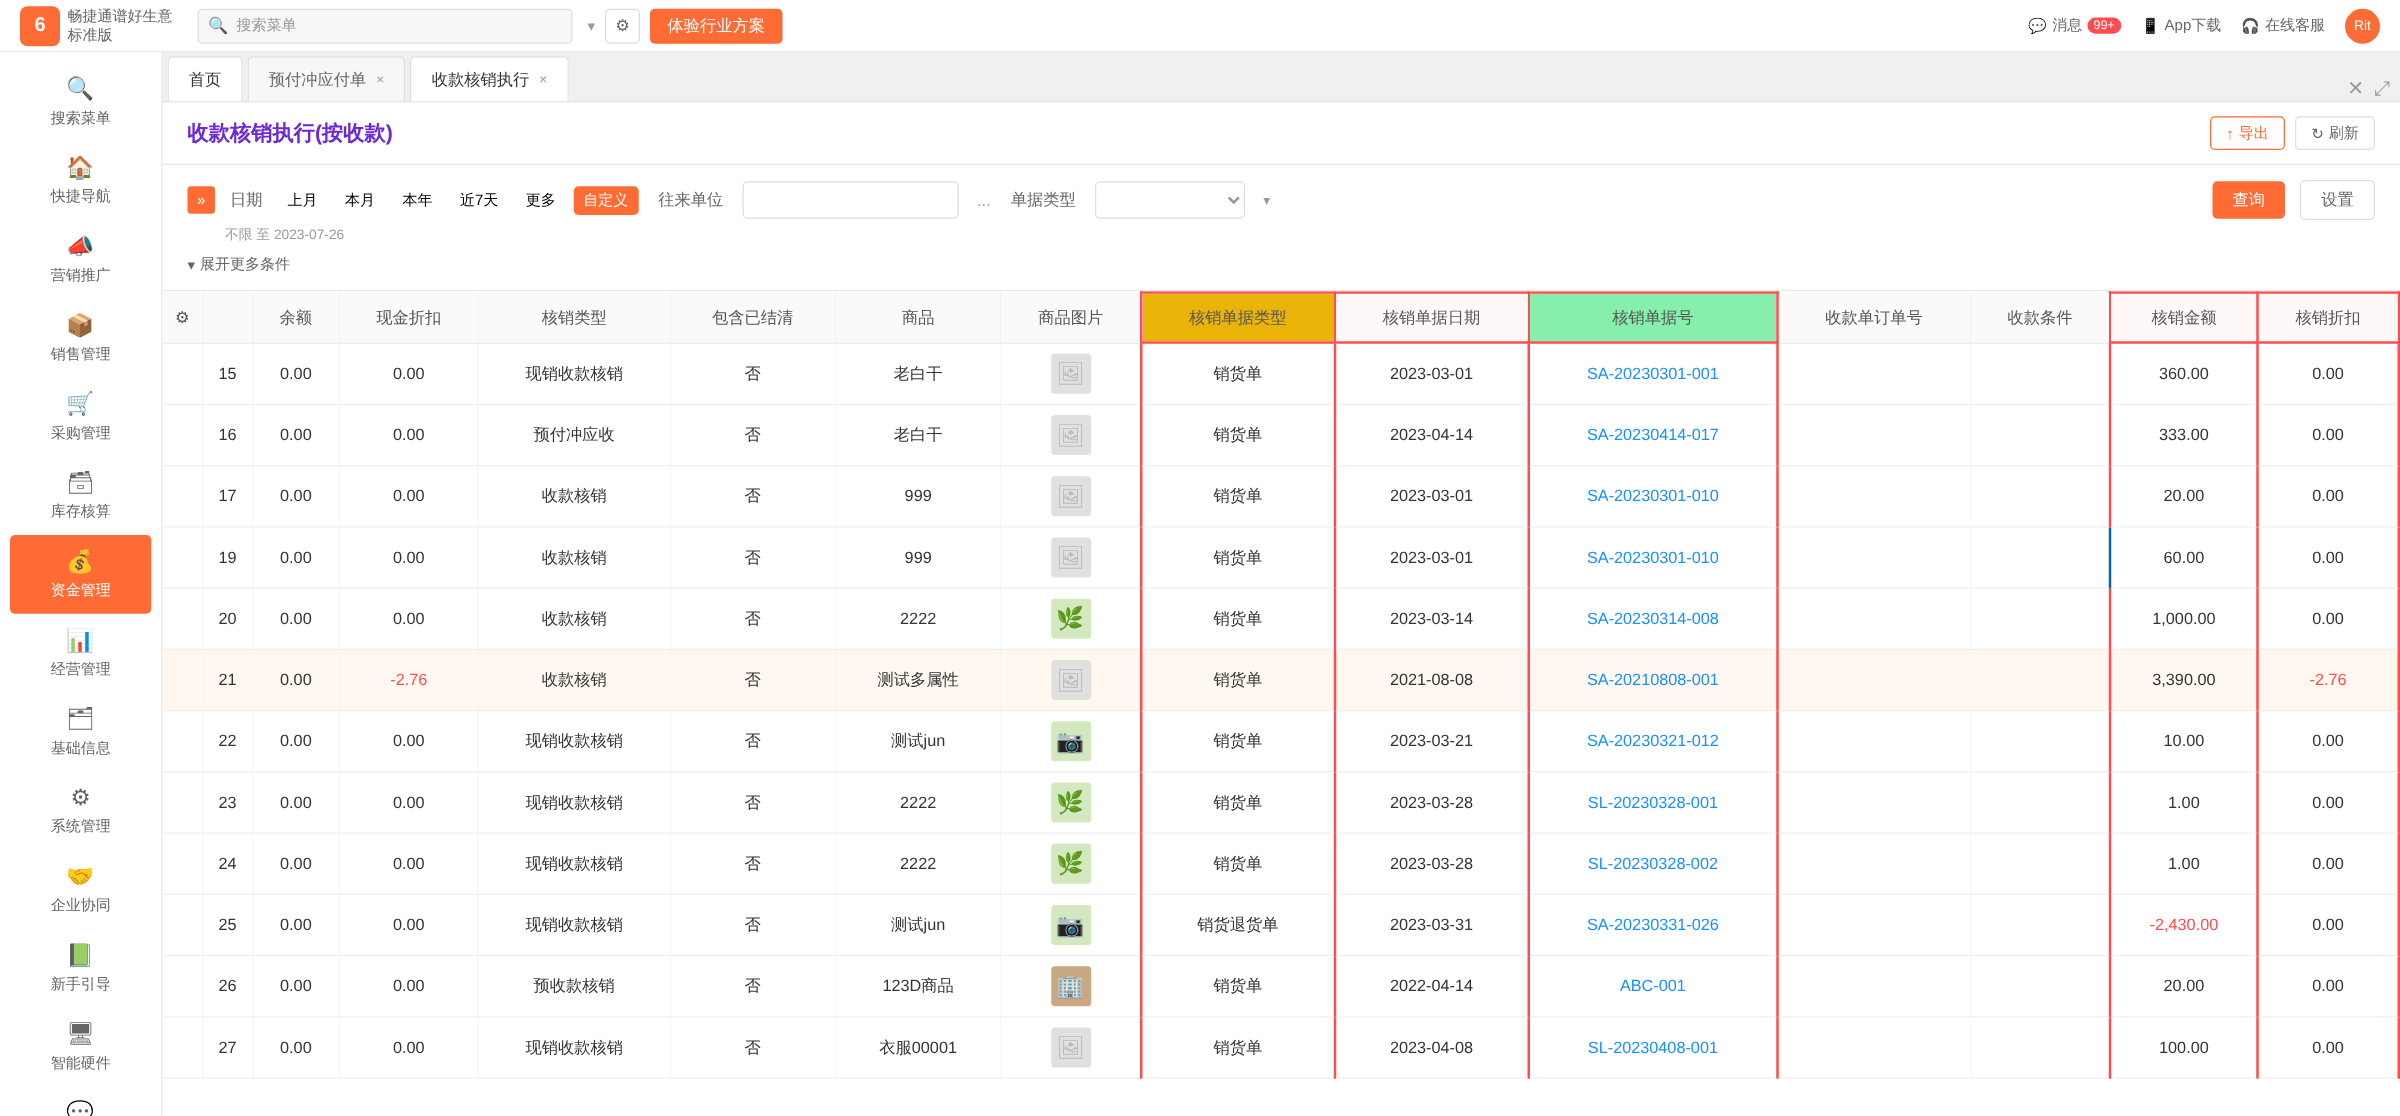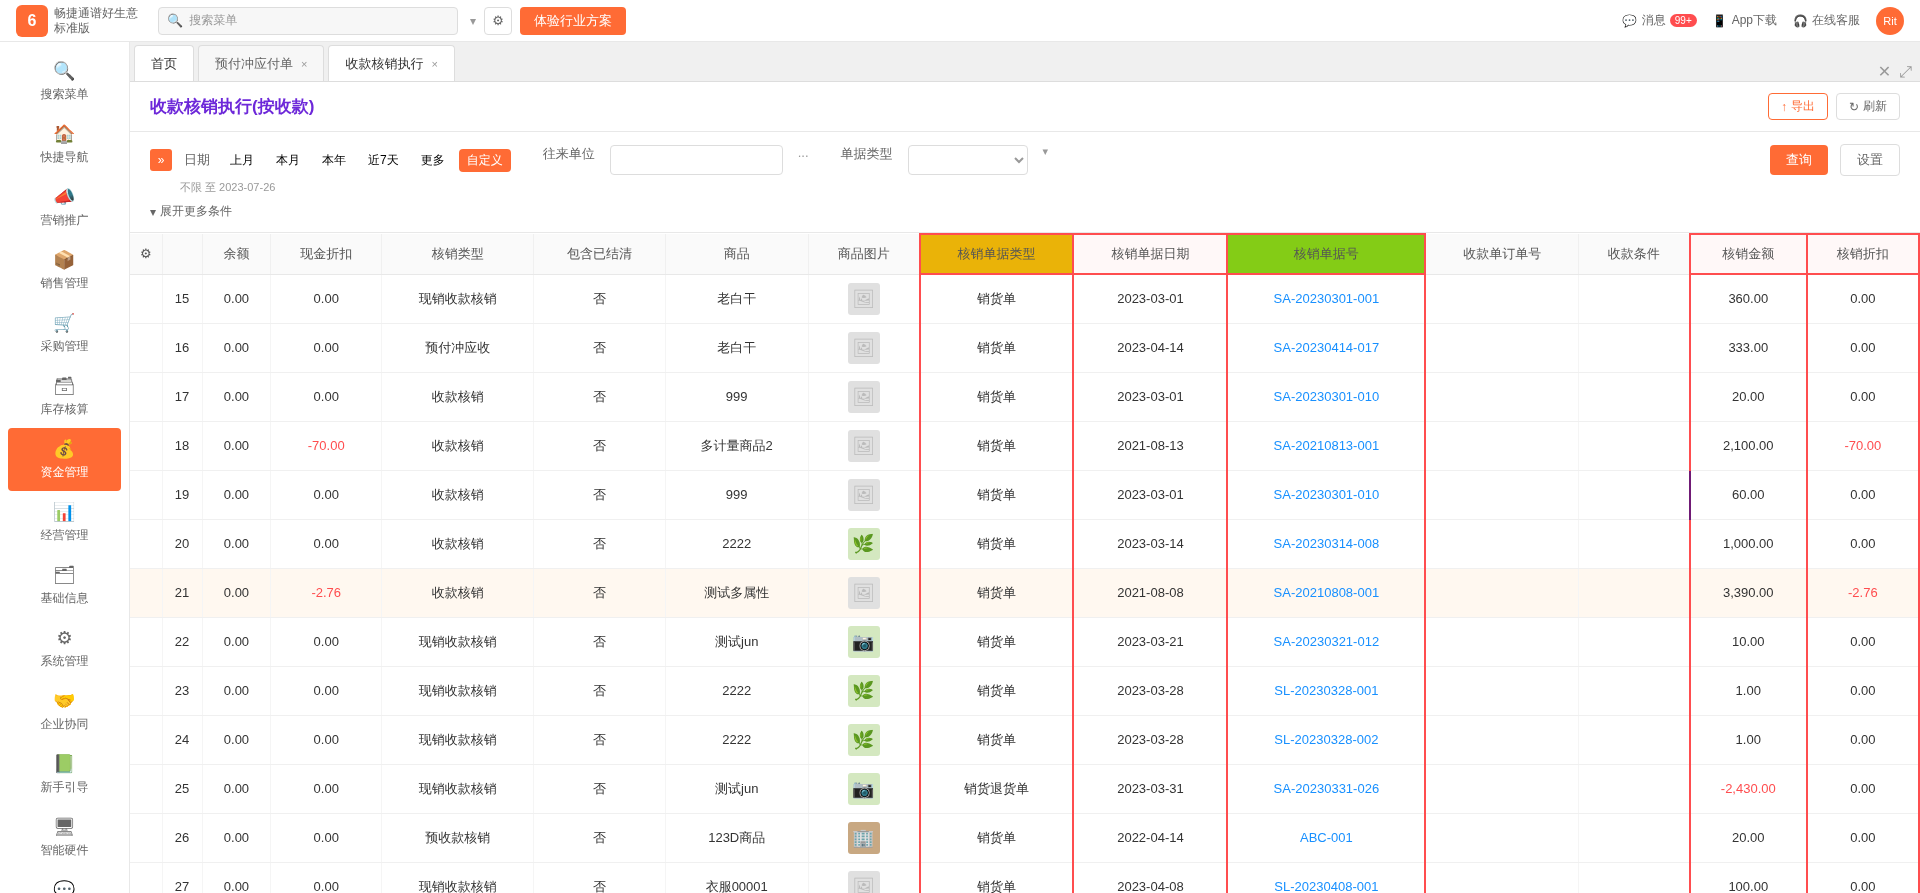--- a/index.html
+++ b/index.html
@@ -168,21 +168,21 @@
     .filter-label { color: #666; font-size: 13px; white-space: nowrap; }
     .filter-date-group { display: flex; align-items: center; gap: 6px; }
     .filter-date-btn {
       padding: 3px 8px; border: none; background: none;
       color: #000000; cursor: pointer; font-size: 12px;
     }
     .filter-date-btn.active {
       background: #ff6b35; color: white; border-radius: 4px;
     }
     .filter-input-group {
-      display: flex; align-items: flex-start; gap: 15px; margin-left: 20px;
+      display: flex; align-items: center; gap: 15px; margin-left: 4px;
     }
     .filter-input {
       height: 30px; border: 1px solid #ddd; border-radius: 4px;
       padding: 0 8px; font-size: 12px; min-width: 150px; color: #999;
     }
     .filter-dots { color: #999; }
     .filter-select {
       height: 30px; border: 1px solid #ddd; border-radius: 4px;
       padding: 0 8px; font-size: 12px; min-width: 120px; color: #999;
       background: white;
@@ -444,21 +444,21 @@
             <th style="width:32px;">⚙</th>
             <th style="width:40px;"></th>
             <th>余额</th>
             <th>现金折扣</th>
             <th>核销类型</th>
             <th>包含已结清</th>
             <th>商品</th>
             <th>商品图片</th>
             <th style="border:2px solid #ff4d4f;background:#eab308;">核销单据类型</th>
             <th style="border:2px solid #ff4d4f;background:#fff8f8;">核销单据日期</th>
-            <th style="border:2px solid #ff4d4f;background:#84cc16;">核销单据号</th>
+            <th style="border:2px solid #ff4d4f;background:#86efac;">核销单据号</th>
             <th>收款单订单号</th>
             <th>收款条件</th>
             <th style="border:2px solid #ff4d4f;background:#fff8f8;">核销金额</th>
             <th style="border:2px solid #ff4d4f;background:#fff8f8;margin-top:48px;">核销折扣</th>
           </tr>
         </thead>
         <tbody id="table-body">
         <tr>
     <td></td>
     <td>15</td>
@@ -505,50 +505,33 @@
     <td style="border-left:2px solid #ff4d4f;border-right:2px solid #ff4d4f;">销货单</td>
     <td style="border-left:2px solid #ff4d4f;border-right:2px solid #ff4d4f;">2023-03-01</td>
     <td style="border-left:2px solid #ff4d4f;border-right:2px solid #ff4d4f;"><a class="link-text">SA-20230301-010</a></td>
     <td></td>
     <td></td>
     <td style="border-left:2px solid #ff4d4f;border-right:2px solid #ff4d4f;">20.00</td>
     <td style="border-left:2px solid #ff4d4f;border-right:2px solid #ff4d4f;">0.00</td>
   </tr>
             <tr>
     <td></td>
-    <td>18</td>
-    <td>0.00</td>
-    <td class="negative">-70.00</td>
-    <td>收款核销</td>
-    <td>否</td>
-    <td>多计量商品2</td>
-    <td><div class="thumb gray">🖼</div></td>
-    <td style="border-left:2px solid #ff4d4f;border-right:2px solid #ff4d4f;">销货单</td>
-    <td style="border-left:2px solid #ff4d4f;border-right:2px solid #ff4d4f;">2021-08-13</td>
-    <td style="border-left:2px solid #ff4d4f;border-right:2px solid #ff4d4f;"><a class="link-text">SA-20210813-001</a></td>
-    <td></td>
-    <td></td>
-    <td style="border-left:2px solid #ff4d4f;border-right:2px solid #ff4d4f;">2,100.00</td>
-    <td style="border-left:2px solid #ff4d4f;border-right:2px solid #ff4d4f;" class="negative">-70.00</td>
-  </tr>
-            <tr>
-    <td></td>
     <td>19</td>
     <td>0.00</td>
     <td>0.00</td>
     <td>收款核销</td>
     <td>否</td>
     <td>999</td>
     <td><div class="thumb gray">🖼</div></td>
     <td style="border-left:2px solid #ff4d4f;border-right:2px solid #ff4d4f;">销货单</td>
     <td style="border-left:2px solid #ff4d4f;border-right:2px solid #ff4d4f;">2023-03-01</td>
     <td style="border-left:2px solid #ff4d4f;border-right:2px solid #ff4d4f;"><a class="link-text">SA-20230301-010</a></td>
     <td></td>
     <td></td>
-    <td style="border-left:2px solid #701a75;border-right:2px solid #ff4d4f;">60.00</td>
+    <td style="border-left:2px solid #0369a1;border-right:2px solid #ff4d4f;">60.00</td>
     <td style="border-left:2px solid #ff4d4f;border-right:2px solid #ff4d4f;">0.00</td>
   </tr>
             <tr>
     <td></td>
     <td>20</td>
     <td>0.00</td>
     <td>0.00</td>
     <td>收款核销</td>
     <td>否</td>
     <td>2222</td>

